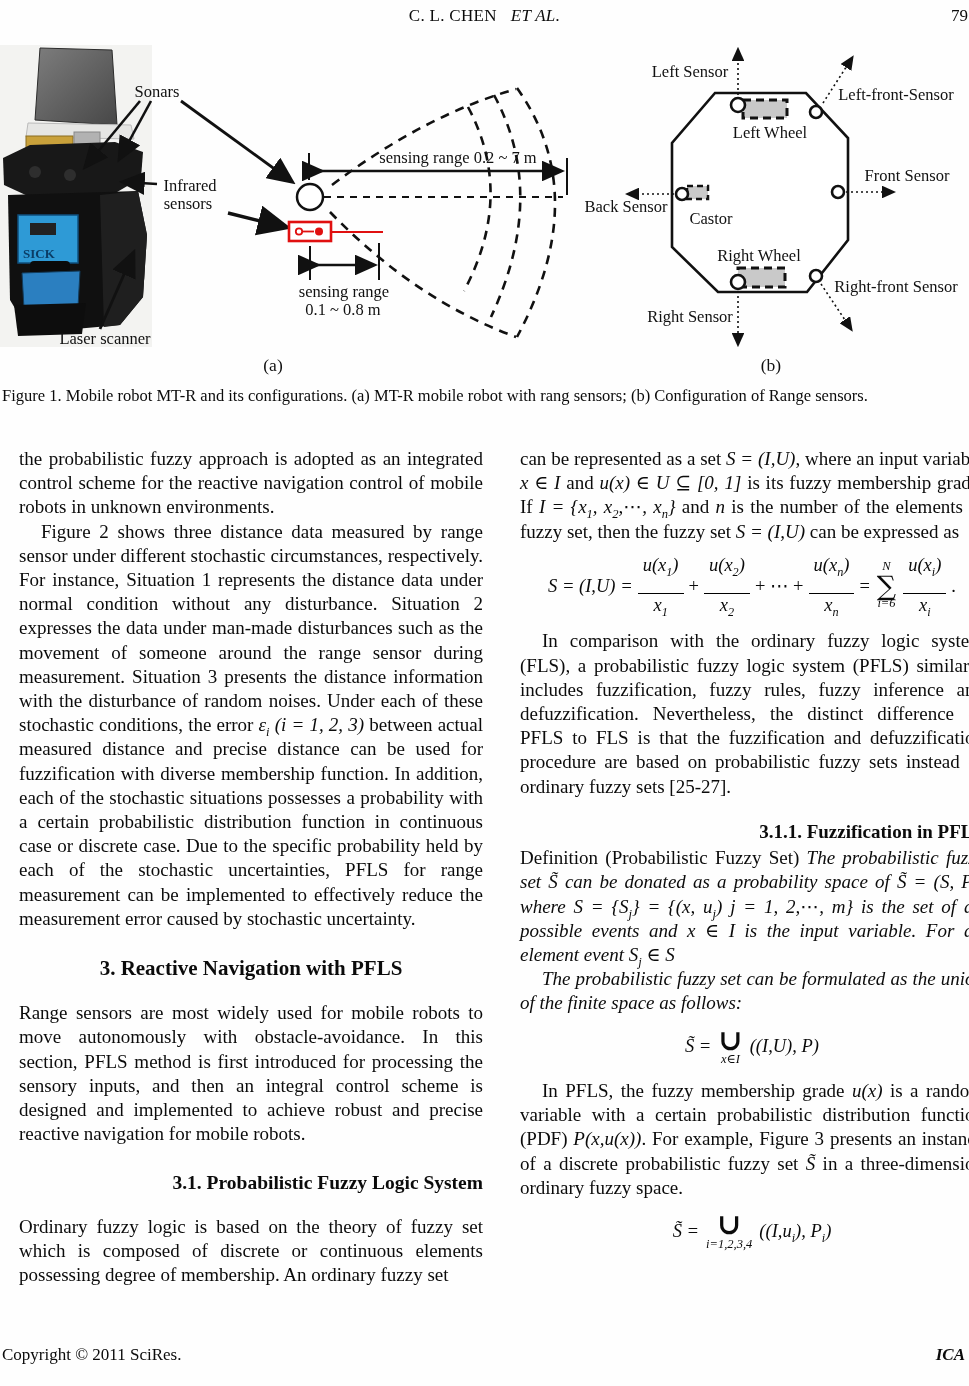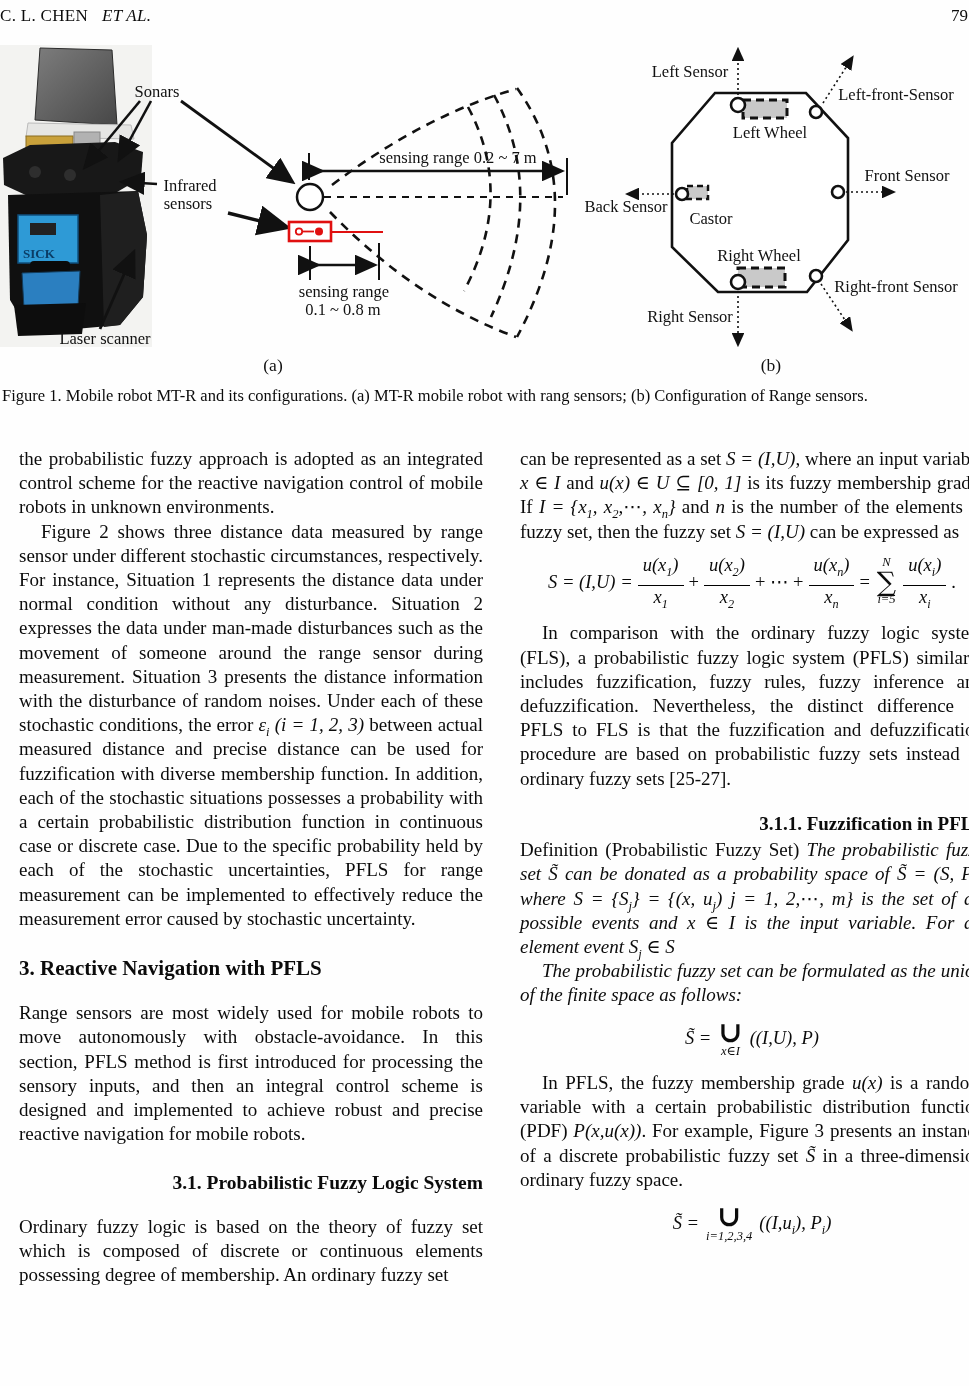--- a/index.html
+++ b/index.html
@@ -1,42 +1,42 @@
 <!DOCTYPE html>
 <html><head>
 <meta charset="utf-8">
 <style>
   html,body{margin:0;padding:0;background:#e9e9e9}
   .page{position:relative;width:969px;height:1386px;background:#fefefe;
         font-family:"Liberation Serif","DejaVu Serif",serif;color:#0b0b0b;overflow:hidden}
-  .hdr{position:absolute;top:6px;left:0;width:100%;text-align:left;font-size:17px;letter-spacing:.3px}
+  .hdr{position:absolute;top:6px;left:0;width:100%;text-align:center;font-size:17px;letter-spacing:.3px}
   .hdr .etal{font-style:italic;margin-left:14px}
   .pageno{position:absolute;top:6px;right:1px;font-size:17px}
   .figure{position:absolute;top:45px;left:0;width:969px;height:338px}
   .figure svg{position:absolute;top:0;overflow:visible}
   .svga{left:0}.svgb{left:580px}
   .figtext{font-family:"Liberation Serif","DejaVu Serif",serif;font-size:16.5px;fill:#111}
   .figtag{font-size:17.5px}
   .caption{position:absolute;top:386px;left:2px;width:963px;font-weight:normal;font-size:16.5px;
            line-height:1.25;text-align:justify}
   .cols{position:absolute;top:447px;left:19px;width:965px;display:flex;column-gap:37px}
   .col{width:464px;font-size:19px;line-height:24.2px;text-align:justify}
   p{margin:0}
   .ind{text-indent:22px}
-  .h-sec{font-size:21px;font-weight:bold;margin:25px 0 21px;text-align:left}
+  .h-sec{font-size:21px;font-weight:bold;margin:25px 0 21px;text-align:center}
   .h-sub{font-size:19.5px;font-weight:bold;margin:25px 0 19px;text-align:right}
   .h-subsub{font-size:19px;font-weight:bold;margin:21px 0 2px;text-align:right}
   .b{font-weight:normal}
   .i{font-style:italic}
   .m{font-style:italic;font-family:"Liberation Serif","DejaVu Serif","DejaVu Sans",serif}
   sub{font-size:66%;line-height:0;font-style:inherit}
   .formula{display:flex;justify-content:center;align-items:center;margin:11px 0 13px;
            font-size:18.5px;column-gap:5px;text-align:center}
   .frac{display:inline-flex;flex-direction:column;align-items:center;line-height:1.18}
-  .fnum{border-bottom:1.4px solid #000;padding:0 5px 8px}
+  .fnum{border-bottom:1.4px solid #000;padding:0 5px 16px}
   .fden{padding-top:1px}
   .bigop{display:inline-flex;flex-direction:column;align-items:center;line-height:.95;margin:0 2px}
   .opsym{font-size:27px;font-family:"DejaVu Serif","DejaVu Sans",serif}
   .cupsym{font-size:29px;font-weight:bold}
   .oplim{font-size:12.5px;font-style:italic}
   .footer{position:absolute;top:1345px;left:2px;width:963px;font-size:17px}
   .journal{position:absolute;right:0;top:0;font-weight:bold;font-style:italic}
 </style>
 </head>
 <body>
@@ -200,21 +200,21 @@
           </span>
         <span>+ ⋯ +</span>
         <span class="frac">
             <span class="fnum"><span class="m">u(x</span><sub class="m">n</sub><span class="m">)</span></span>
             <span class="fden"><span class="m">x</span><sub class="m">n</sub></span>
           </span>
         <span>=</span>
         <span class="bigop">
             <span class="oplim">N</span>
             <span class="opsym">∑</span>
-            <span class="oplim"><span class="m">i=5</span></span>
+            <span class="oplim"><span class="m">i=6</span></span>
           </span>
         <span class="frac">
             <span class="fnum"><span class="m">u(x</span><sub class="m">i</sub><span class="m">)</span></span>
             <span class="fden"><span class="m">x</span><sub class="m">i</sub></span>
           </span>
         <span>.</span>
       </div>
 
       <p class="ind"><span>In comparison with the ordinary fuzzy logic system (FLS), a probabilistic fuzzy logic system (PFLS) similarly includes fuzzification, fuzzy rules, fuzzy inference and defuzzification. Nevertheless, the distinct difference of PFLS to FLS is that the fuzzification and defuzzification procedure are based on probabilistic fuzzy sets instead of ordinary fuzzy sets [25-27].</span></p>
       <div class="h-subsub">3.1.1. Fuzzification in PFLS</div>
@@ -238,14 +238,18 @@
         <span class="m">S̃ =</span>
         <span class="bigop">
             <span class="opsym cupsym">∪</span>
             <span class="oplim"><span class="m">i=1,2,3,4</span></span>
           </span>
         <span><span class="m">((I,u</span><sub class="m">i</sub><span class="m">), P</span><sub class="m">i</sub><span class="m">)</span></span>
       </div>
     </div>
   </div>
 
+  <div class="footer">
+    <span>Copyright © 2011 SciRes.</span>
+    <span class="journal">ICA</span>
+  </div>
 
 </div>
 
 </body></html>

